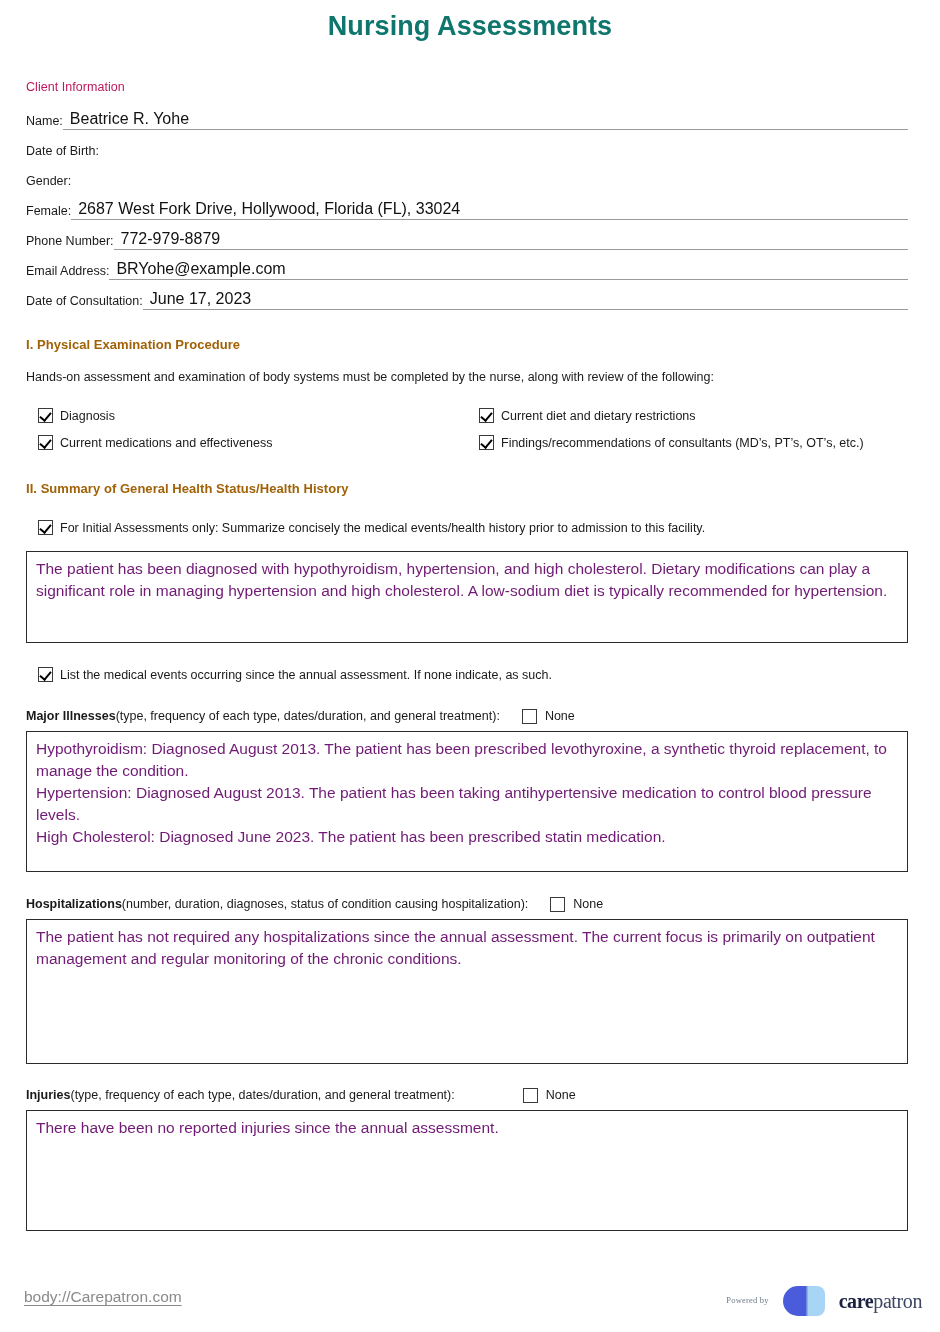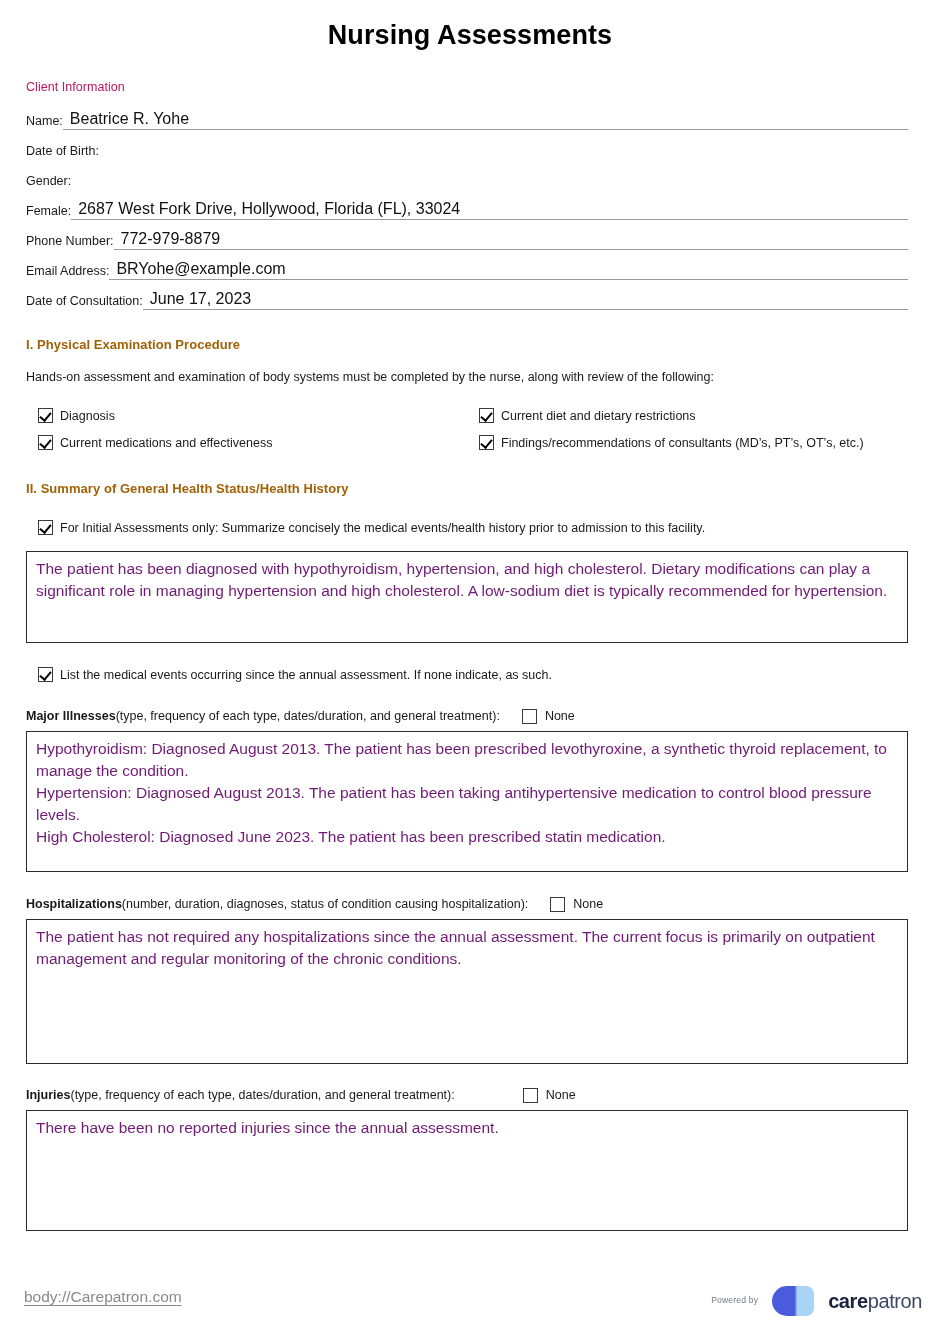--- a/index.html
+++ b/index.html
@@ -20,27 +20,27 @@
   .page {
     position: relative;
     width: 940px;
     height: 1332px;
     padding: 0;
   }
 
   
   .doc-title {
     position: absolute;
-    top: 20px;
+    top: 11px;
     left: 0;
     width: 940px;
     text-align: center;
     font-size: 27px;
     font-weight: bold;
-    color: #000000;
+    color: #0f766e;
     letter-spacing: 0.1px;
   }
 
   
   .content {
     position: absolute;
     top: 80px;
     left: 26px;
     width: 882px;
   }
@@ -188,20 +188,21 @@
     text-decoration: underline;
     text-underline-offset: 3px;
   }
   .brand {
     position: absolute;
     right: 18px;
     top: 2px;
     display: flex;
     align-items: center;
     gap: 12px;
+    font-family: Liberation Serif, serif;
   }
   .powered {
     font-size: 8.5px;
     color: #6f7a86;
     letter-spacing: 0.2px;
     padding-bottom: 2px;
   }
   .brand-mark {
     position: relative;
     width: 46px;

